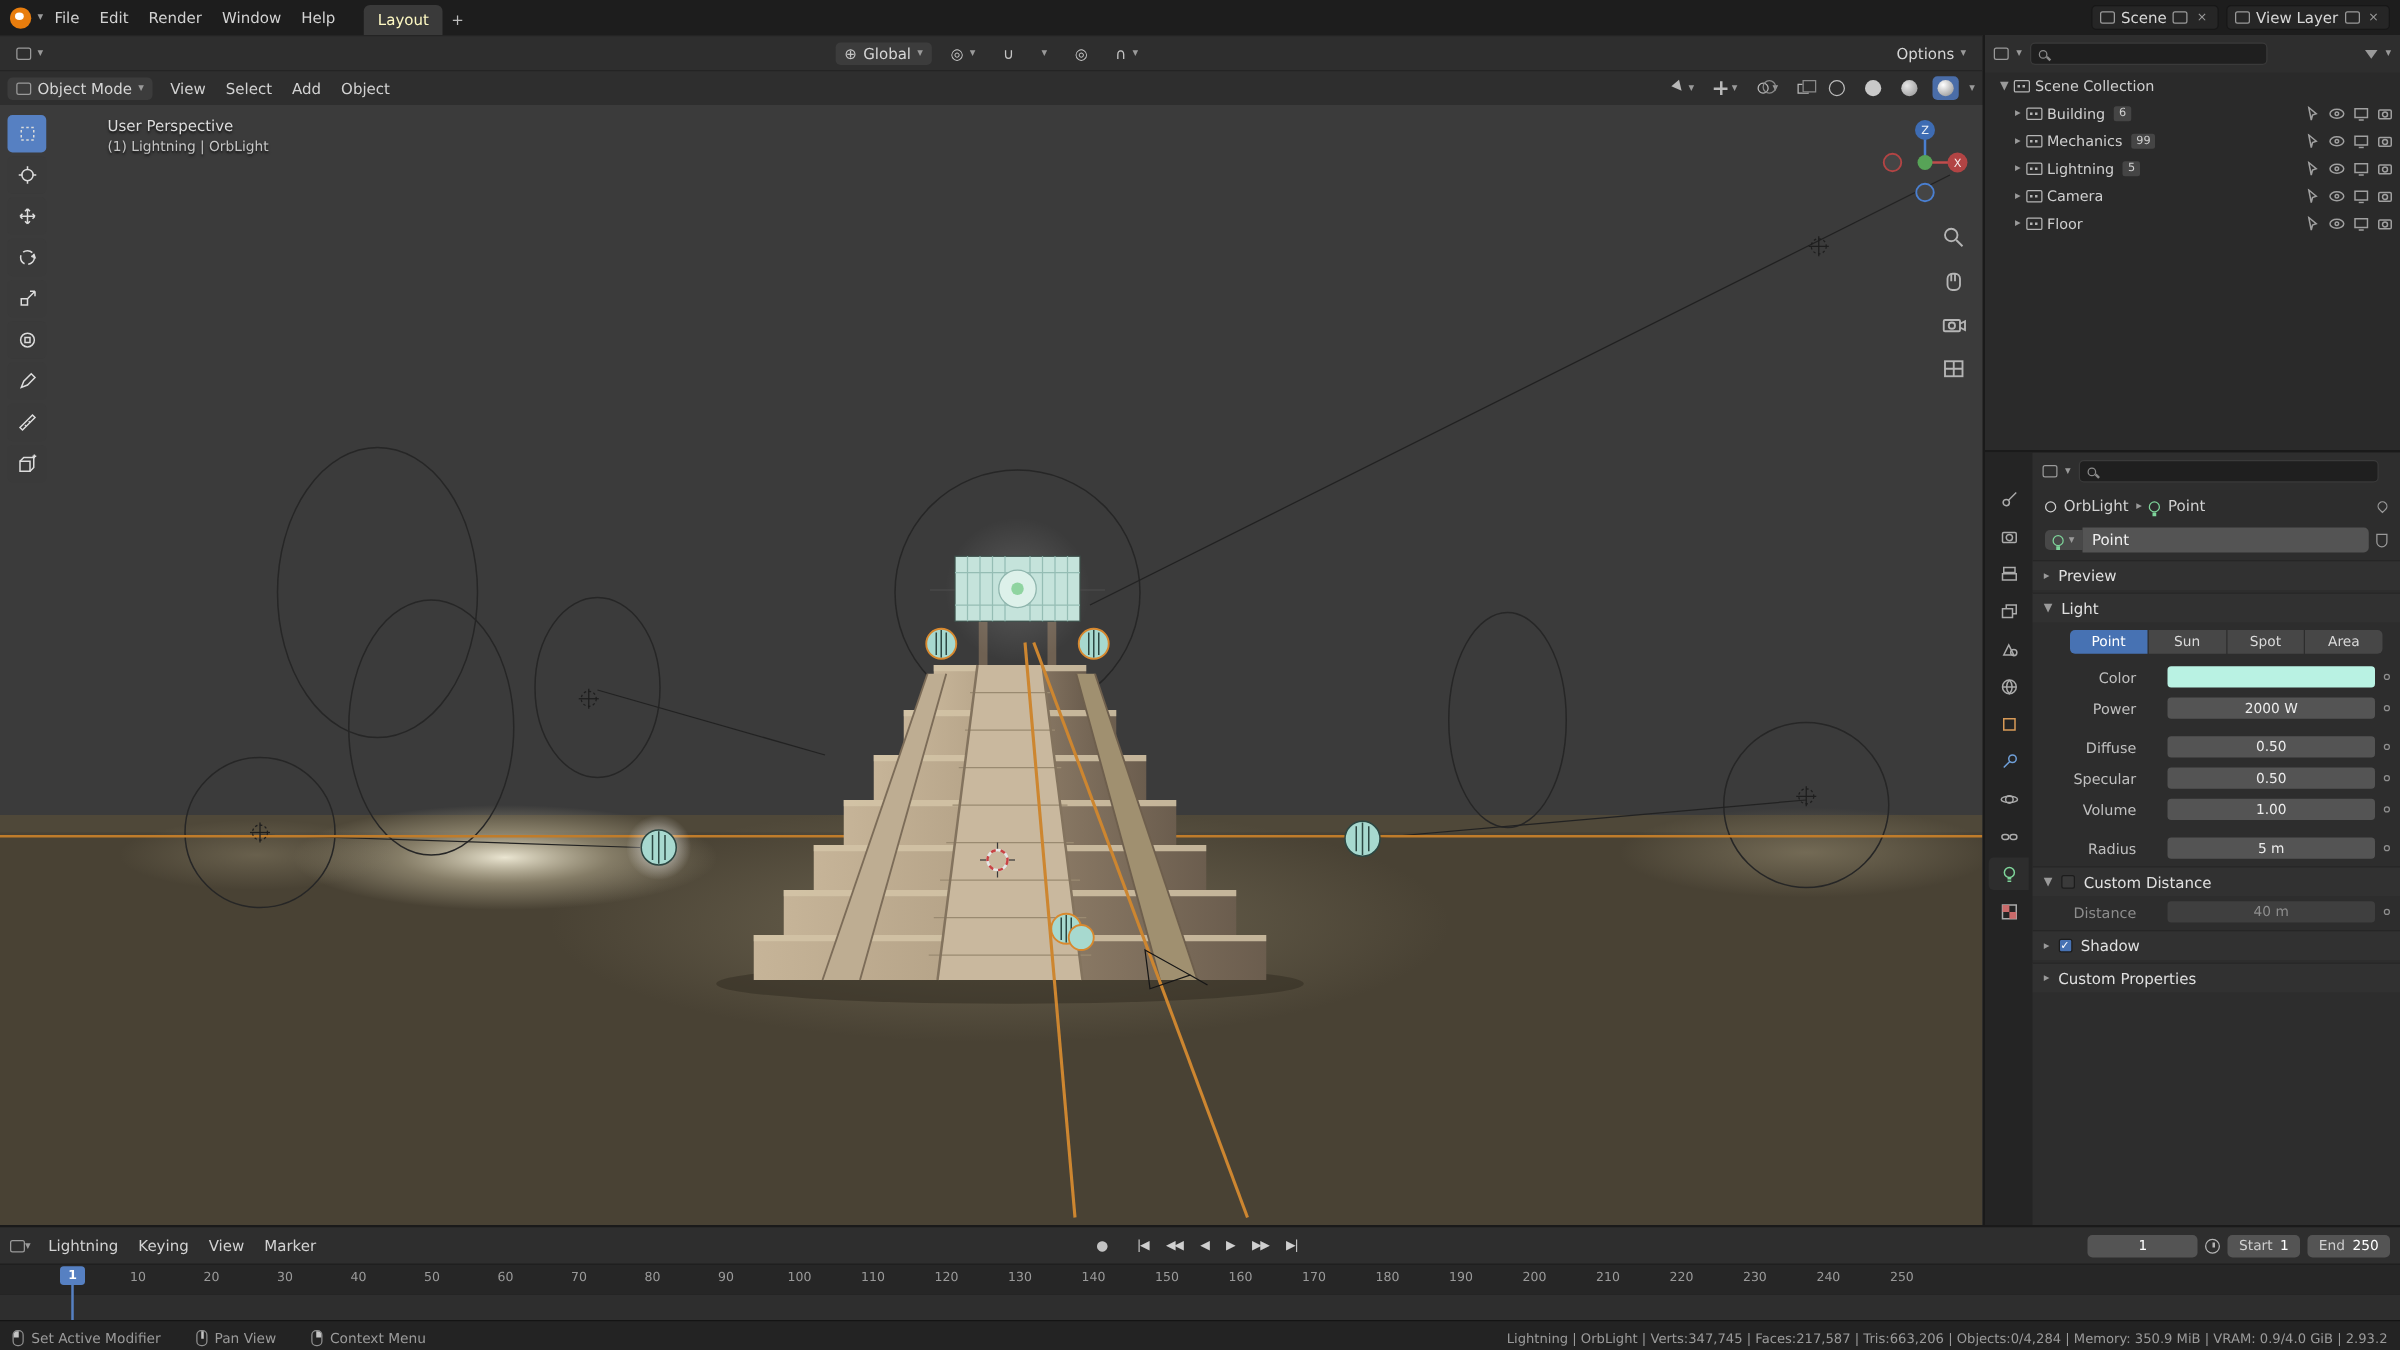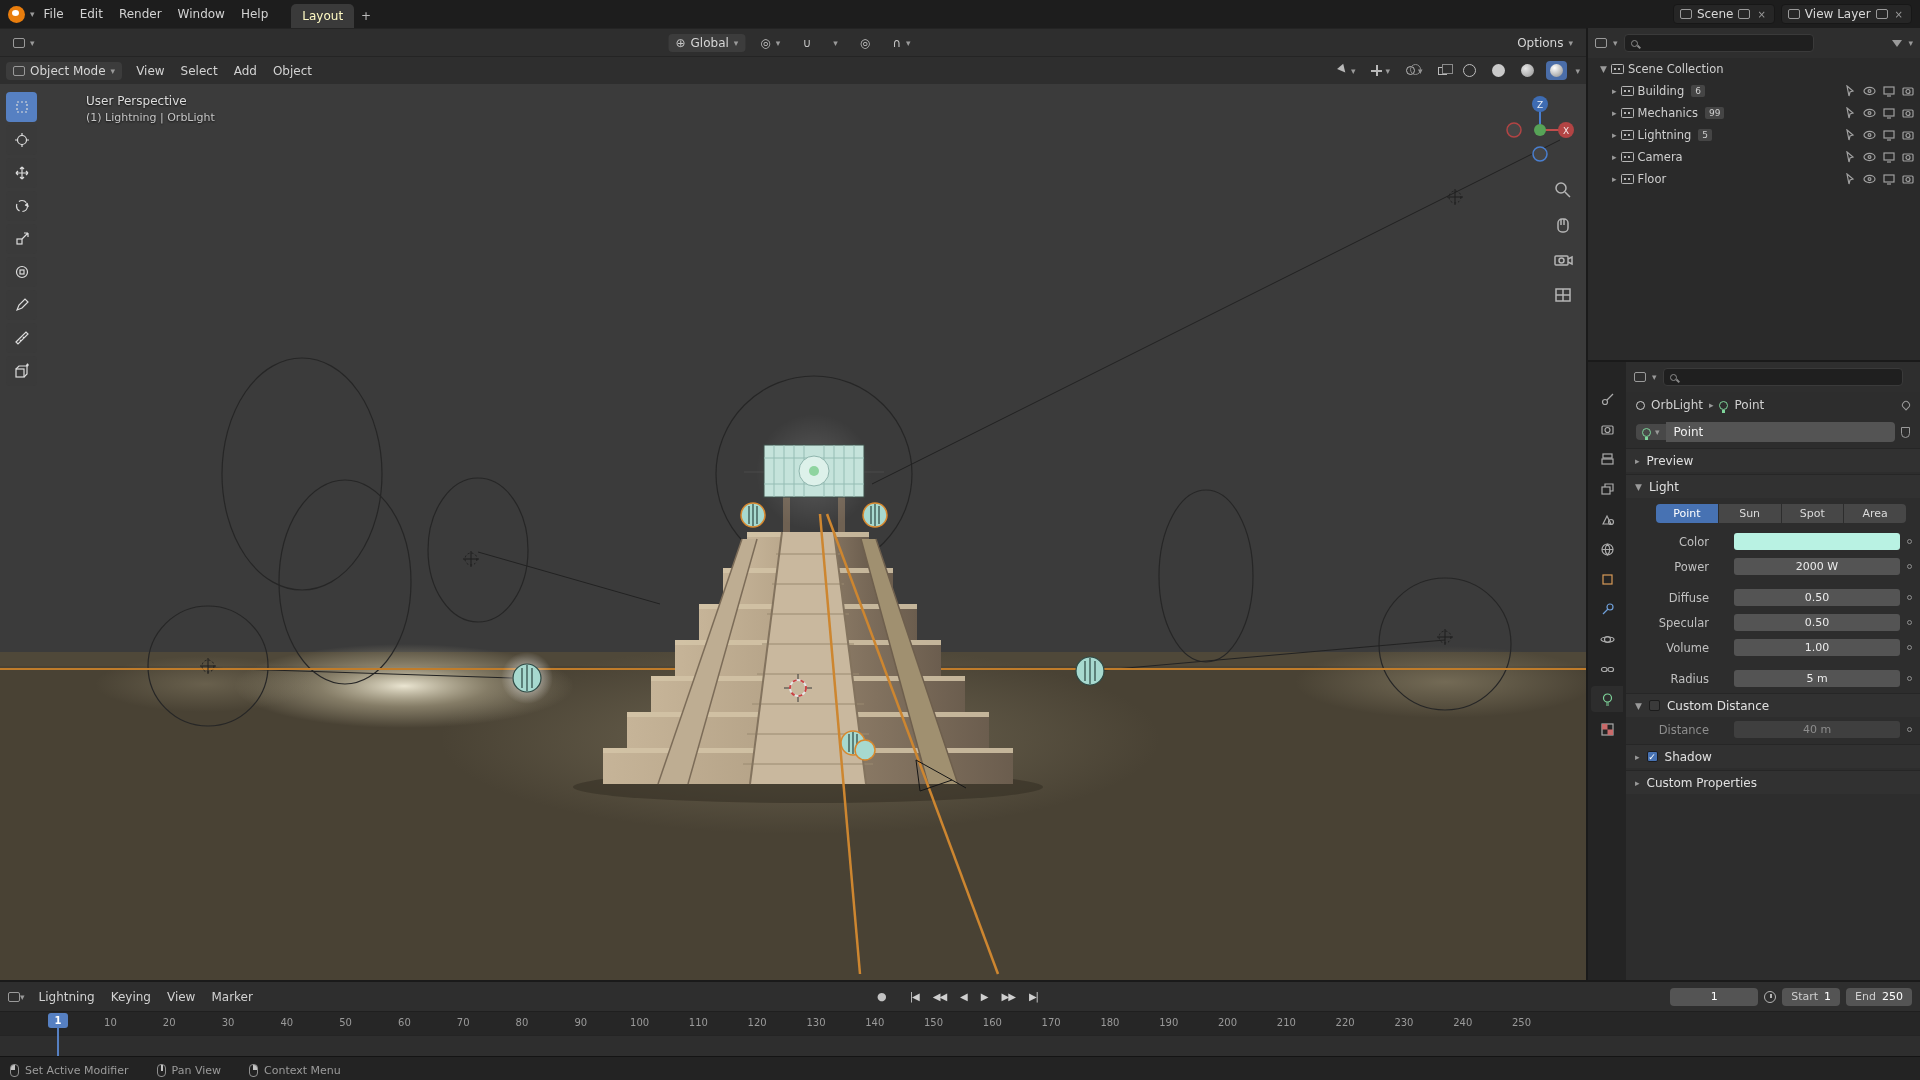--- a/index.html
+++ b/index.html
@@ -890,14 +890,15 @@
       <span>Set Active Modifier</span>
     </span>
     <span class="sb-item">
       <span class="mouse mid"></span>
       <span>Pan View</span>
     </span>
     <span class="sb-item">
       <span class="mouse right"></span>
       <span>Context Menu</span>
     </span>
+    <span class="sb-stats">Lightning | OrbLight | Verts:347,745 | Faces:217,587 | Tris:663,206 | Objects:0/4,284 | Memory: 350.9 MiB | VRAM: 0.9/4.0 GiB | 2.93.2</span>
   </div>
 </div>
 
 </body></html>

